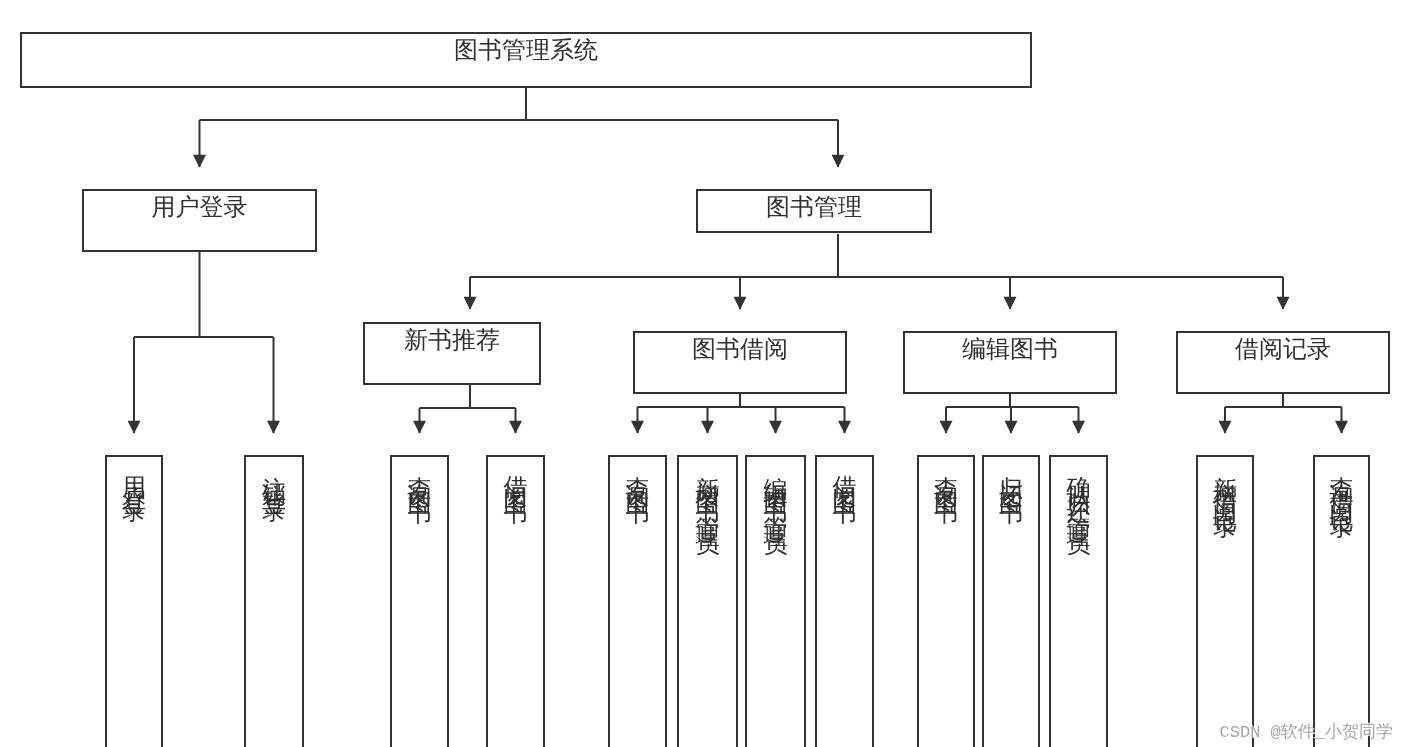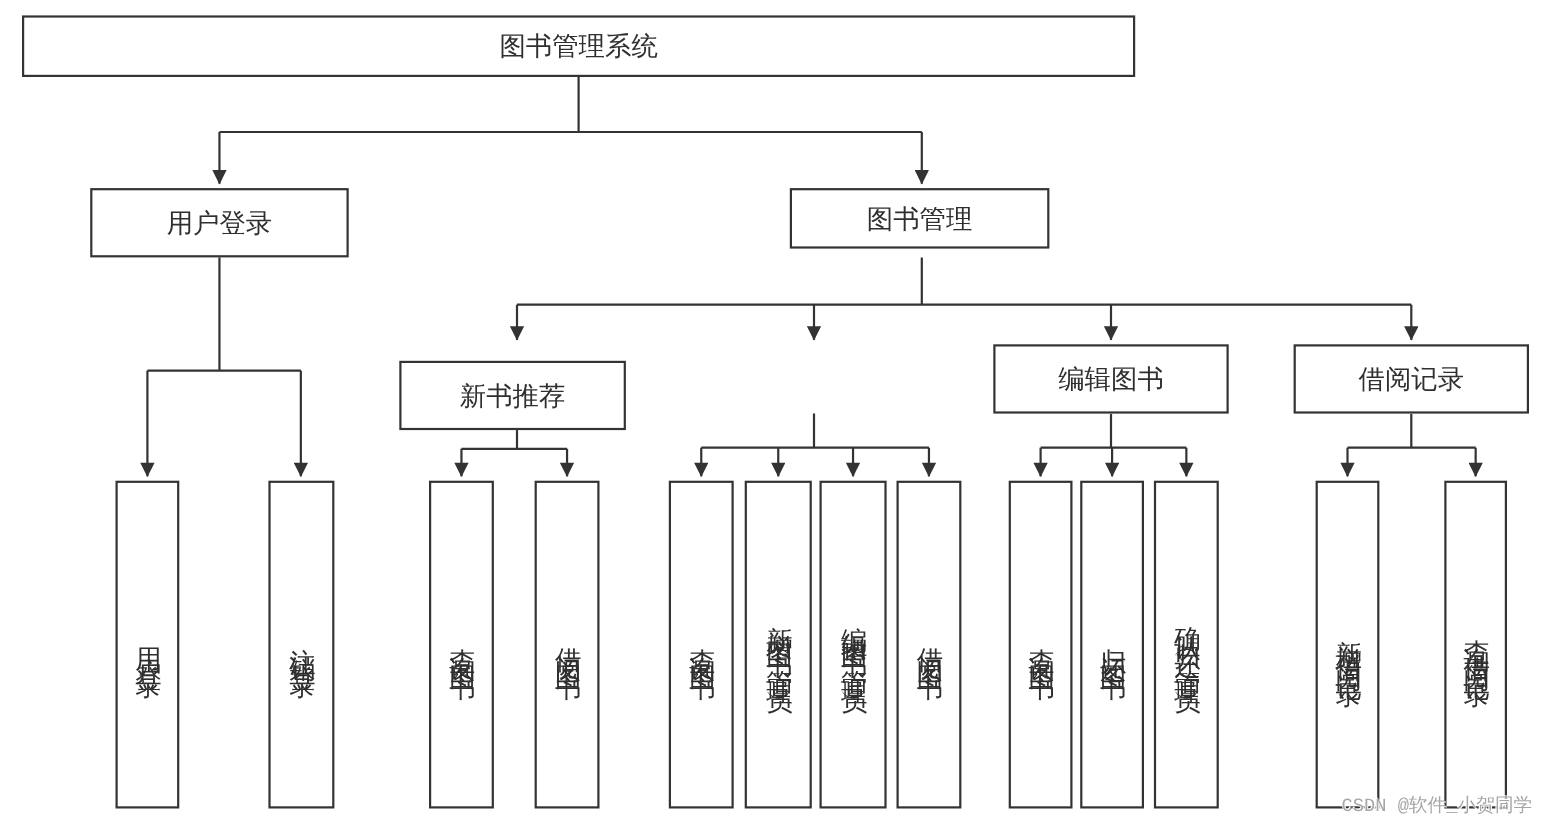--- a/index.html
+++ b/index.html
@@ -31,23 +31,24 @@
     stroke-width: 2;
     fill: none;
   }
   .arrowhead { fill: var(--line); }
   .box {
     position: absolute;
     box-sizing: border-box;
     background: var(--box-bg);
     border: 2.5px solid var(--line);
     display: flex;
-    align-items: center;
+    align-items: flex-start;
     justify-content: center;
     color: var(--text);
+    margin-top: 18px;
   }
   .h-label {
     font-size: 24px;
     white-space: nowrap;
   }
   .v-label {
     display: block;
     writing-mode: vertical-rl;
     font-size: 24px;
     letter-spacing: 8px;
@@ -112,26 +113,29 @@
     <line class="conn" x1="1341.5" y1="407" x2="1341.5" y2="433" marker-end="url(#arrow)"></line>
   </svg>
 
   <div class="box" style="left:20px; top:14px; width:1012px; height:56px;">
     <span class="h-label">图书管理系统</span>
   </div>
 
   <div class="box" style="left:82px; top:171px; width:235px; height:63px;">
     <span class="h-label">用户登录</span>
   </div>
-  <div class="box" style="left:718px; top:171px; width:236px; height:55px;">
+  <div class="box" style="left:696px; top:171px; width:236px; height:44px;">
     <span class="h-label">图书管理</span>
   </div>
 
-  <div class="box" style="left:363px; top:328px; width:206px; height:63px;">
+  <div class="box" style="left:363px; top:304px; width:178px; height:63px;">
     <span class="h-label">新书推荐</span>
+  </div>
+  <div class="box" style="left:633px; top:313px; width:214px; height:63px;">
+    <span class="h-label">图书借阅</span>
   </div>
   <div class="box" style="left:903px; top:313px; width:214px; height:63px;">
     <span class="h-label">编辑图书</span>
   </div>
   <div class="box" style="left:1176px; top:313px; width:214px; height:63px;">
     <span class="h-label">借阅记录</span>
   </div>
 
   <div class="box" style="left:105px; top:437px; width:58px; height:298px;">
     <span class="v-label">用户登录</span>

